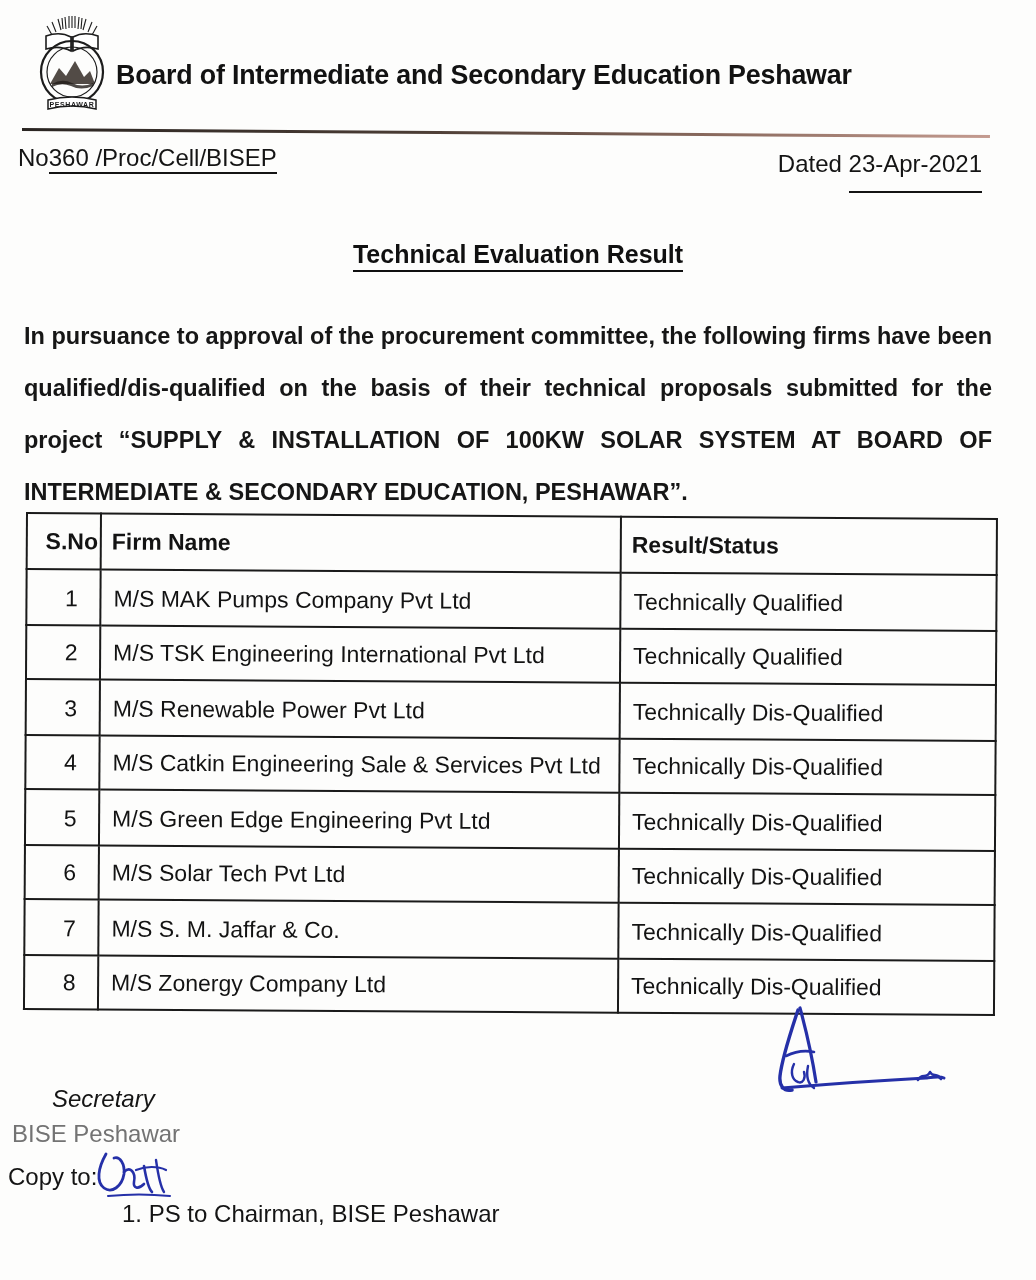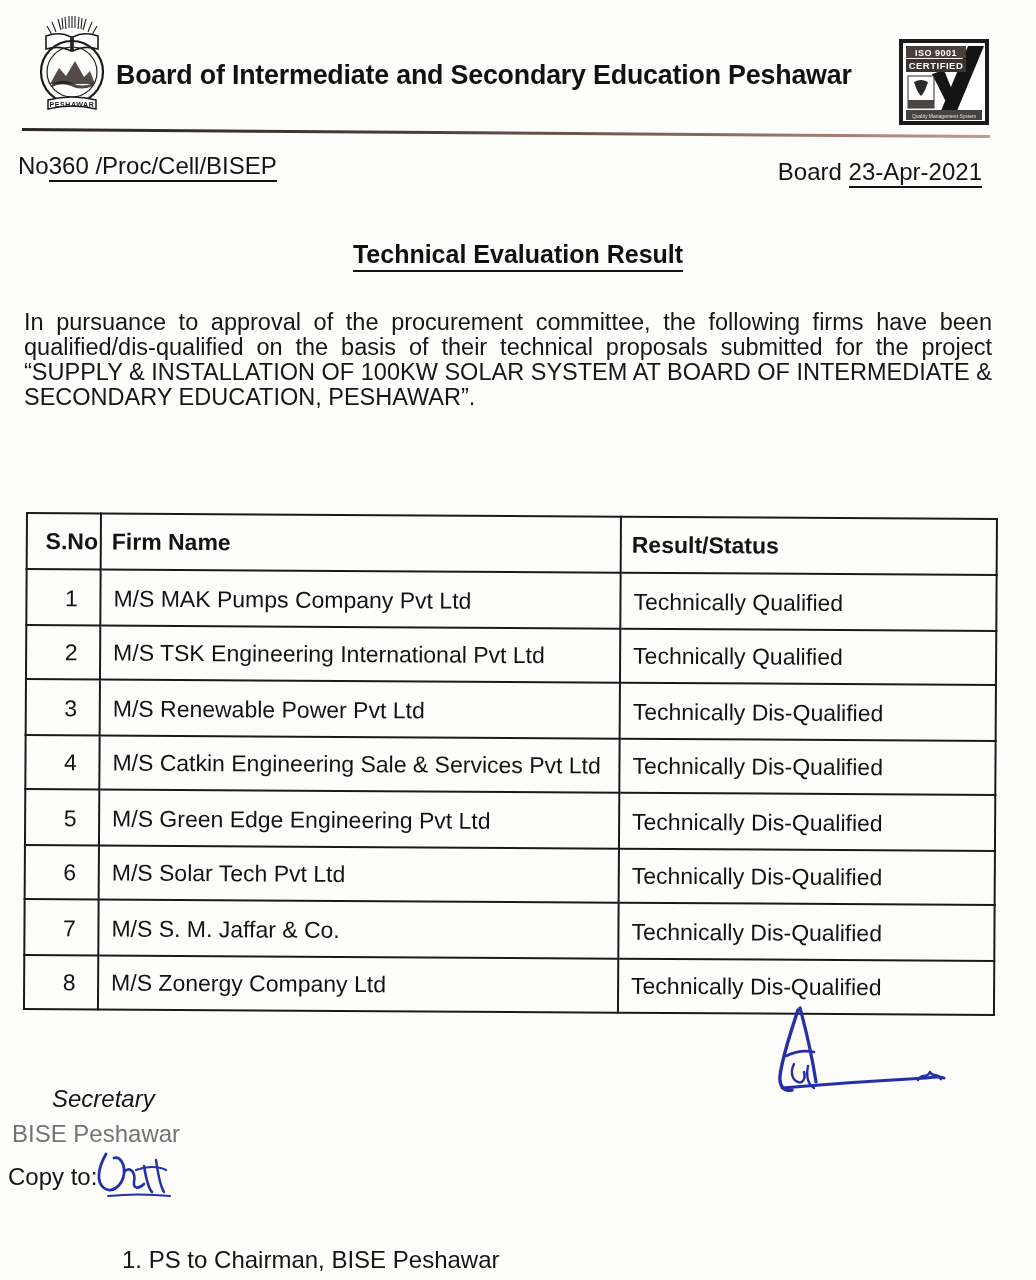--- a/index.html
+++ b/index.html
@@ -53,21 +53,21 @@
     left: 22px; top: 128px;
     width: 968px; height: 3px;
     background: linear-gradient(to right, #2a2522 0%, #4a3c34 40%, #8a6a5e 72%, #c49b90 100%);
     transform: rotate(0.42deg);
     transform-origin: left center;
   }
 
   
   #refline {
     position: absolute;
-    left: 18px; top: 152px;
+    left: 18px; top: 144px;
     width: 1000px;
     height: 34px;
   }
   .ref-text {
     font-size: 24px;
     color: #141414;
     white-space: nowrap;
   }
   #ref-no {
     position: absolute;
@@ -76,21 +76,21 @@
   #ref-no .uline {
     border-bottom: 2.2px solid #141414;
     padding-bottom: 1px;
   }
   #ref-date {
     position: absolute;
     right: 36px; top: 6px;
   }
   #ref-date .uline {
     border-bottom: 2.2px solid #141414;
-    padding-bottom: 1px;
+    padding-bottom: 14px;
   }
 
   
   #doc-title {
     position: absolute;
     left: 0; top: 240px;
     width: 1036px;
     text-align: center;
     font-size: 25px;
     font-weight: bold;
@@ -100,23 +100,24 @@
     border-bottom: 2.4px solid #101010;
     padding-bottom: 2px;
   }
 
   
   #body-para {
     position: absolute;
     left: 24px; top: 310px;
     width: 968px;
     font-size: 23.5px;
-    line-height: 25px;
+    line-height: 52px;
     text-align: justify;
     color: #161616;
+    font-weight: bold;
   }
 
   
   #table-wrap {
     position: absolute;
     left: 26px; top: 512px;
     width: 970px;
     transform: rotate(0.35deg);
     transform-origin: left top;
   }
@@ -191,21 +192,21 @@
     left: 8px; top: 1163px;
     font-size: 24px;
     color: #141414;
   }
   #copy-to-list {
     position: absolute;
     left: 122px; top: 1200px;
     font-size: 24px;
     color: #141414;
   }
-  #copy-to-list .item { white-space: nowrap; margin-top: 46px; }
+  #copy-to-list .item { white-space: nowrap; }
 </style>
 </head>
 <body>
 
 <div id="page">
 
   <div id="letterhead">
 
     <div id="crest">
       <svg viewBox="0 0 92 104" width="92" height="104" aria-hidden="true">
@@ -236,51 +237,30 @@
         <path d="M24 70 L33 54 L40 62 L49 47 L58 63 L64 57 L69 70 Z" fill="#3a322c" opacity="0.88"></path>
         <path d="M26 70 Q36 64 46 69 Q56 74 67 69 L67 72 Q55 77 45 72 Q35 68 26 73 Z" fill="#221d19" opacity="0.8"></path>
 
         <path d="M22 86 Q46 80 70 86 L70 95 Q46 89 22 95 Z" fill="#ffffff" stroke="#1c1c1c" stroke-width="1.5"></path>
         <text x="46" y="93" font-family="'Liberation Sans', sans-serif" font-size="7" font-weight="bold" text-anchor="middle" fill="#1c1c1c" letter-spacing="0.6">PESHAWAR</text>
       </svg>
     </div>
 
     <div id="org-title">Board of Intermediate and Secondary Education Peshawar</div>
 
-    <div id="iso-mark">
-      <svg viewBox="0 0 92 88" width="92" height="88" aria-hidden="true">
-        <rect x="1" y="1" width="90" height="86" fill="#1b1b1b"></rect>
-        <rect x="5" y="5" width="82" height="78" fill="#ffffff"></rect>
-
-        <path d="M70 8 L86 8 L56 80 L40 80 Z" fill="#141414"></path>
-        <path d="M34 36 L46 32 L58 62 L50 68 Z" fill="#141414"></path>
-
-        <rect x="8" y="8" width="60" height="12" fill="#4a3f3c"></rect>
-        <text x="38" y="18" font-family="'Liberation Sans', sans-serif" font-size="9" font-weight="bold" text-anchor="middle" fill="#ffffff" letter-spacing="0.5">ISO 9001</text>
-        <rect x="8" y="21" width="60" height="13" fill="#3c3330"></rect>
-        <text x="38" y="31" font-family="'Liberation Sans', sans-serif" font-size="9.5" font-weight="bold" text-anchor="middle" fill="#ffffff" letter-spacing="0.5">CERTIFIED</text>
-
-        <rect x="10" y="38" width="26" height="32" fill="#ffffff" stroke="#2a2a2a" stroke-width="1"></rect>
-        <path d="M16 44 Q23 40 30 44 Q27 54 23 58 Q19 54 16 44 Z" fill="#2b2b2b"></path>
-        <rect x="10" y="62" width="26" height="8" fill="#4a4442"></rect>
-
-        <rect x="8" y="72" width="76" height="10" fill="#4a4240"></rect>
-        <text x="46" y="79.5" font-family="'Liberation Sans', sans-serif" font-size="5" text-anchor="middle" fill="#e8e2e0">Quality Management System</text>
-      </svg>
-    </div>
 
     <div id="header-rule"></div>
   </div>
 
   <div id="refline">
     <div id="ref-no" class="ref-text">
       <span>No</span><span class="uline">360 /Proc/Cell/BISEP</span>
     </div>
     <div id="ref-date" class="ref-text">
-      <span>Board</span>
+      <span>Dated</span>
       <span class="uline">23-Apr-2021</span>
     </div>
   </div>
 
   <div id="doc-title">
     <span>Technical Evaluation Result</span>
   </div>
 
   <div id="body-para">In pursuance to approval of the procurement committee, the following firms have been qualified/dis-qualified on the basis of their technical proposals submitted for the project “SUPPLY &amp; INSTALLATION OF 100KW SOLAR SYSTEM AT BOARD OF INTERMEDIATE &amp; SECONDARY EDUCATION, PESHAWAR”.</div>
 

